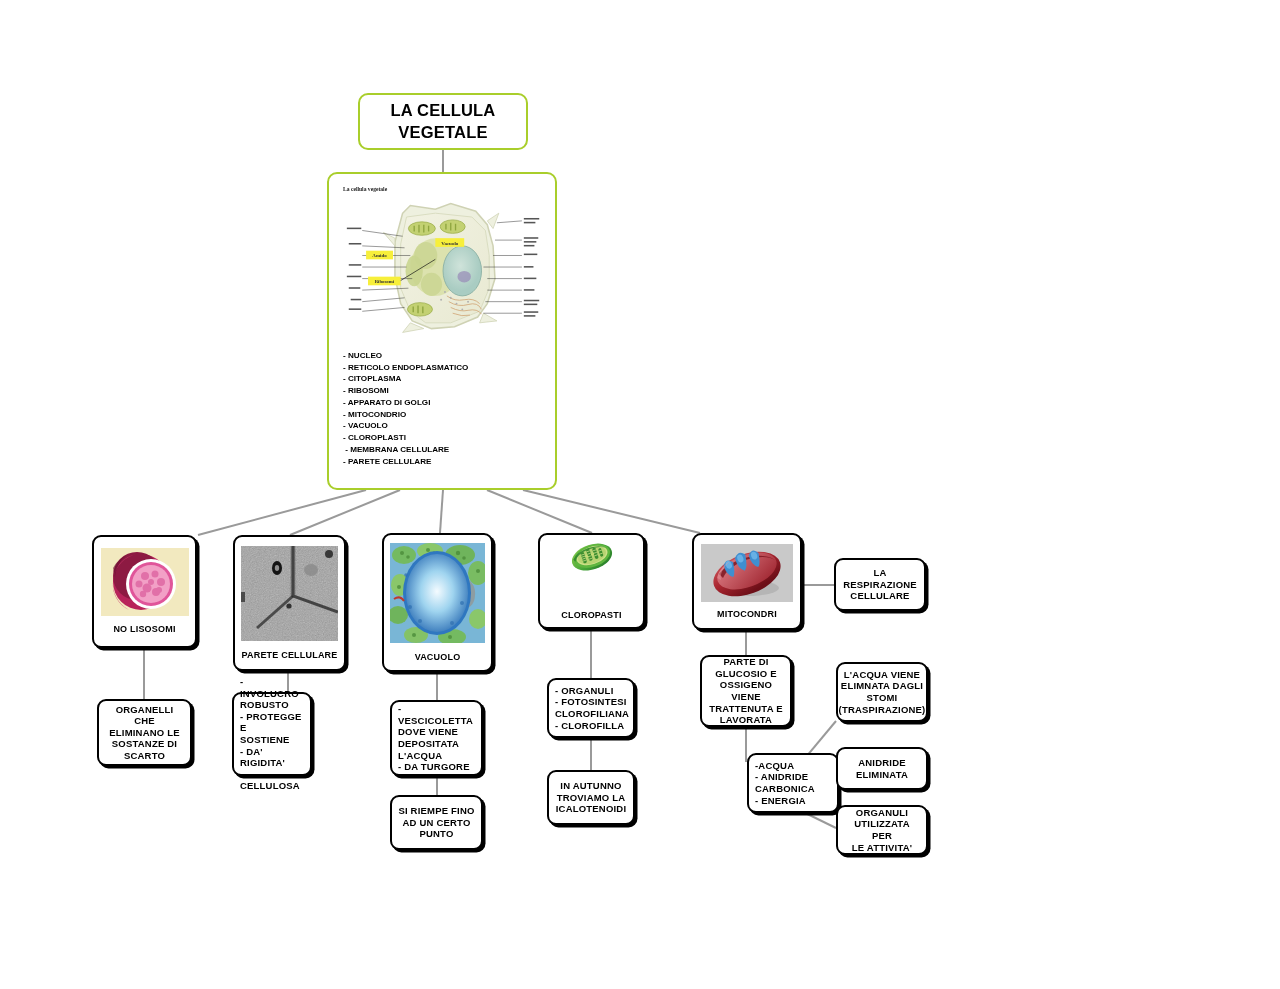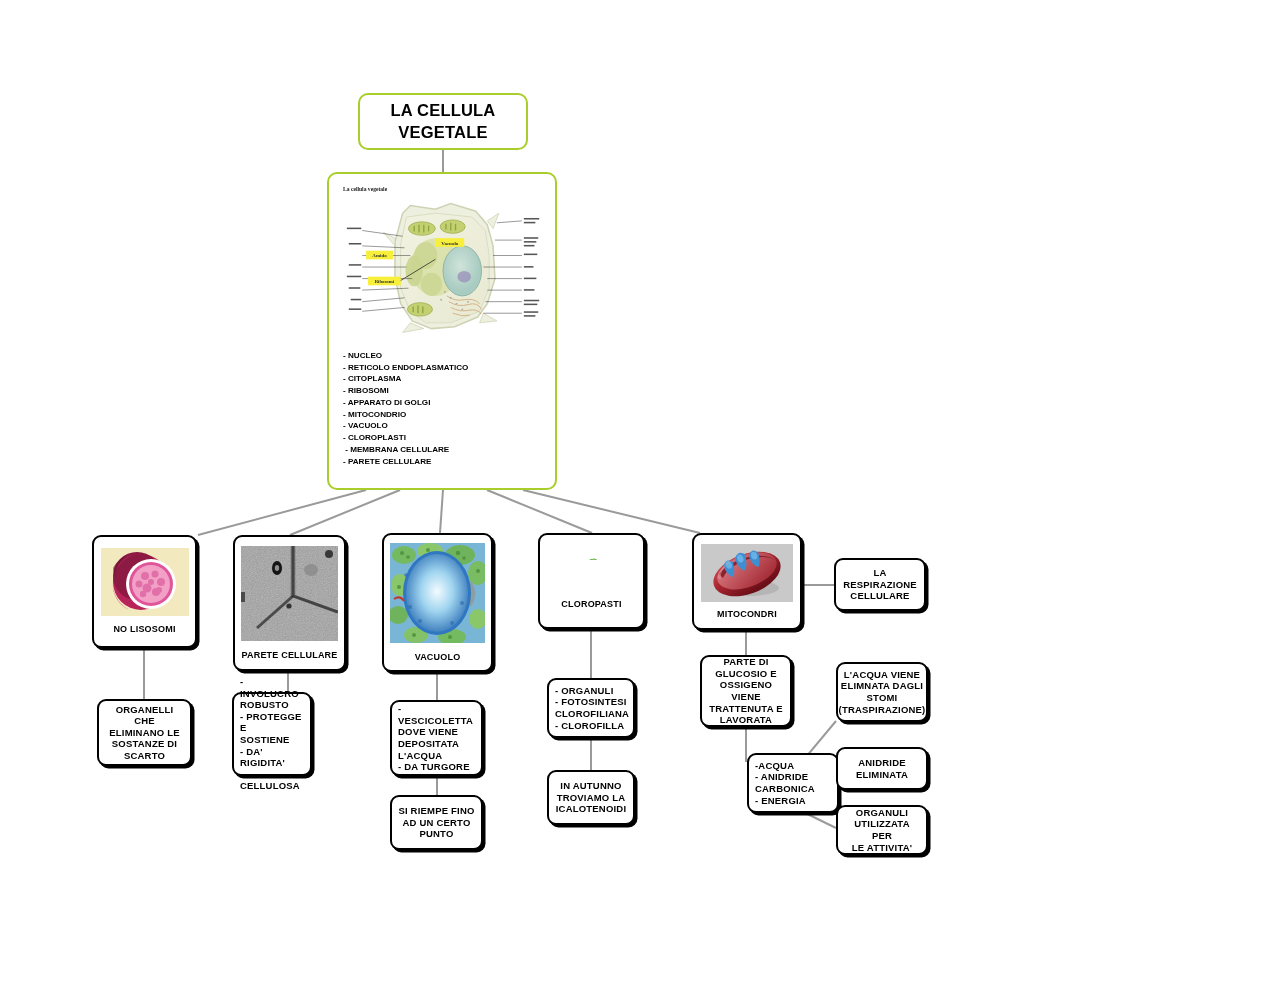--- a/index.html
+++ b/index.html
@@ -401,21 +401,21 @@
 L'ACQUA
 - DA TURGORE</div>
   </div>
 
   <div class="node txt-node" id="n-vac-c2" style="left:390px; top:795px; width:93px; height:55px;">
     <div class="cap" style="white-space:pre-line">SI RIEMPE FINO
 AD UN CERTO
 PUNTO</div>
   </div>
 
-  <div class="node" id="n-chl" style="left:538px; top:533px; width:107px; height:96px; padding:17px;gap:32px;">
+  <div class="node" id="n-chl" style="left:538px; top:533px; width:107px; height:96px; padding:6px;gap:32px;">
     <div class="pic pic-chl" style="width:88px;height:58px;">
       <svg viewBox="0 0 88 58" style="width:100%;height:100%">
         <defs>
           <linearGradient id="cg" x1="0" y1="0" x2="1" y2="1">
             <stop offset="0%" stop-color="#8fce4e"></stop>
             <stop offset="55%" stop-color="#45a338"></stop>
             <stop offset="100%" stop-color="#1f7225"></stop>
           </linearGradient>
         </defs>
 

